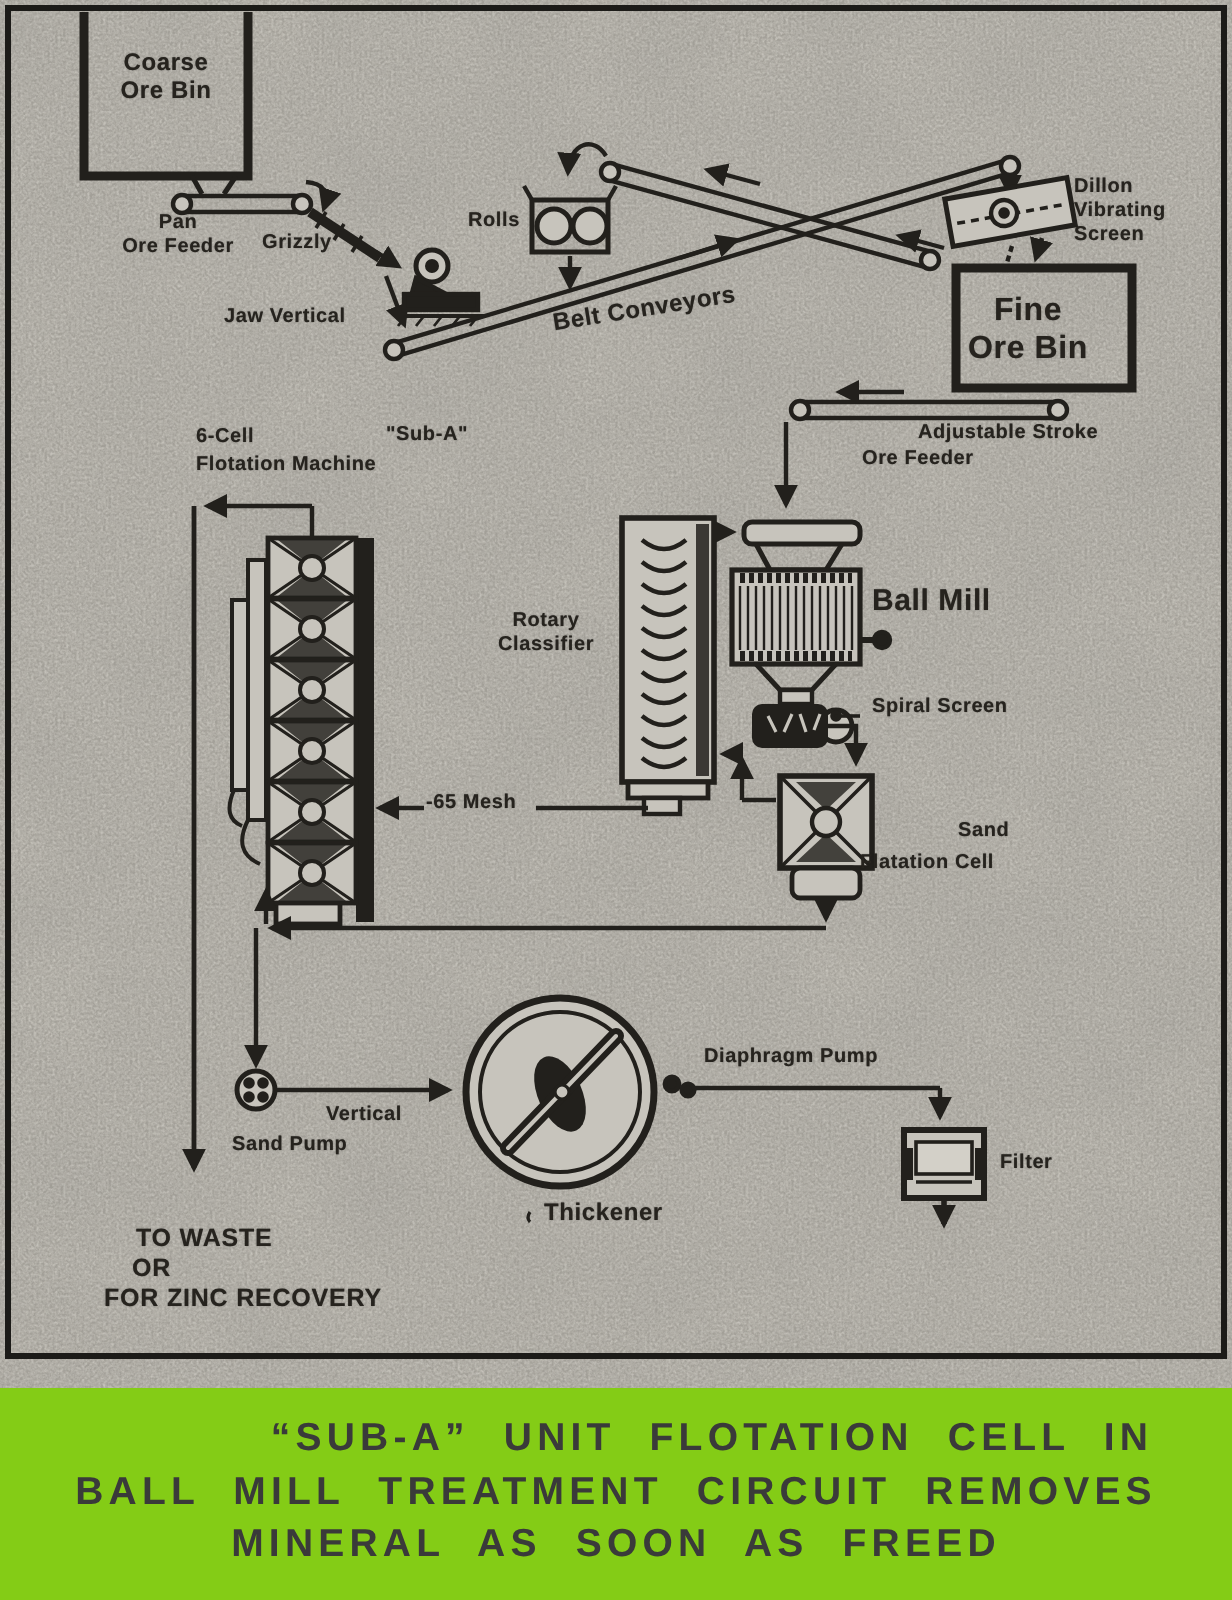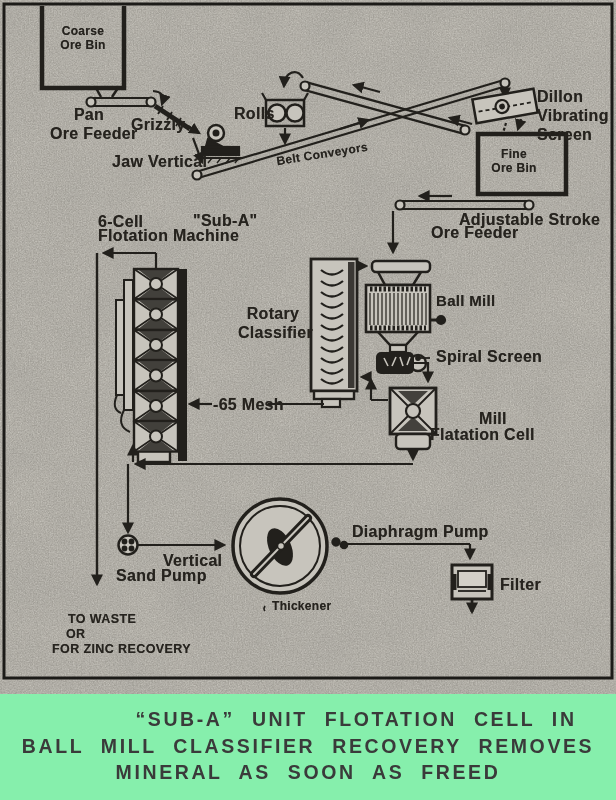--- a/index.html
+++ b/index.html
@@ -1,20 +1,20 @@
 <!DOCTYPE html>
 <html><head>
 <meta charset="utf-8">
 <style>
   html,body{margin:0;padding:0;background:#ffffff;}
-  .page{position:relative;width:616px;height:800px;background:#86efac;overflow:hidden;
+  .page{position:relative;width:616px;height:800px;background:#84cc16;overflow:hidden;
         font-family:"Liberation Sans",sans-serif;}
   .photo{position:absolute;left:0;top:0;width:616px;height:694px;background:#c7c4bc;}
   .photo svg{position:absolute;left:0;top:0;}
-  .lbl{position:absolute;color:#26231e;font-weight:bold;font-size:16px;line-height:1.18;
+  .lbl{position:absolute;color:#26231e;font-weight:bold;font-size:10px;line-height:1.18;
        letter-spacing:.3px;white-space:nowrap;text-shadow:0 0 .6px rgba(30,30,28,.55);}
   .lbl.c{text-align:center;}
   .lbl.big{font-size:12.5px;letter-spacing:.4px;}
   .cap{position:absolute;left:0;width:616px;text-align:center;color:#3a3a3a;
        font-weight:bold;font-size:19.5px;letter-spacing:2.6px;word-spacing:9px;white-space:nowrap;}
 </style>
 </head>
 <body>
 
 <div class="page">
@@ -238,47 +238,47 @@
   </div>
   <div class="lbl" style="left:131px;top:116px">Grizzly</div>
   <div class="lbl" style="left:112px;top:153px">Jaw Vertical</div>
   <div class="lbl" style="left:234px;top:105px">Rolls</div>
   <div class="lbl" style="left:276px;top:147px;font-size:12px;transform:rotate(-9deg)">Belt Conveyors</div>
   <div class="lbl" style="left:537px;top:88px">
     <div>Dillon</div>
         <div>Vibrating</div>
         <div>Screen</div>
   </div>
-  <div class="lbl c" style="left:480px;top:147px;width:68px;font-size:12px">
+  <div class="lbl c" style="left:480px;top:147px;width:68px;font-size:16px">
     <div>Fine</div>
         <div>Ore Bin</div>
   </div>
   <div class="lbl" style="left:459px;top:211px">Adjustable Stroke</div>
   <div class="lbl" style="left:431px;top:224px">Ore Feeder</div>
   <div class="lbl" style="left:98px;top:213px">6-Cell</div>
   <div class="lbl" style="left:98px;top:227px">Flotation Machine</div>
   <div class="lbl" style="left:193px;top:212px">"Sub-A"</div>
   <div class="lbl c" style="left:238px;top:305px;width:70px">
     <div>Rotary</div>
         <div>Classifier</div>
   </div>
   <div class="lbl" style="left:436px;top:292px;font-size:15px">Ball Mill</div>
   <div class="lbl" style="left:436px;top:348px">Spiral Screen</div>
   <div class="lbl" style="left:213px;top:396px">-65 Mesh</div>
-  <div class="lbl" style="left:479px;top:410px">Mill</div>
+  <div class="lbl" style="left:479px;top:410px">Sand</div>
   <div class="lbl" style="left:430px;top:426px">Flatation Cell</div>
   <div class="lbl" style="left:163px;top:552px">Vertical</div>
   <div class="lbl" style="left:116px;top:567px">Sand Pump</div>
   <div class="lbl" style="left:272px;top:599px;font-size:12px">Thickener</div>
   <div class="lbl" style="left:352px;top:523px">Diaphragm Pump</div>
   <div class="lbl" style="left:500px;top:576px">Filter</div>
 
   <div class="lbl big" style="left:52px;top:612px">
     <div style="margin-left:16px">TO WASTE</div>
     <div style="margin-left:14px">OR</div>
     <div>FOR ZINC RECOVERY</div>
   </div>
  </div>
 
  <div class="cap" style="top:708px;transform:translateX(48px)">“SUB-A” UNIT FLOTATION CELL IN</div>
- <div class="cap" style="top:735px">BALL MILL CLASSIFIER RECOVERY REMOVES</div>
+ <div class="cap" style="top:735px">BALL MILL TREATMENT CIRCUIT REMOVES</div>
  <div class="cap" style="top:761px">MINERAL AS SOON AS FREED</div>
 </div>
 
 </body></html>

